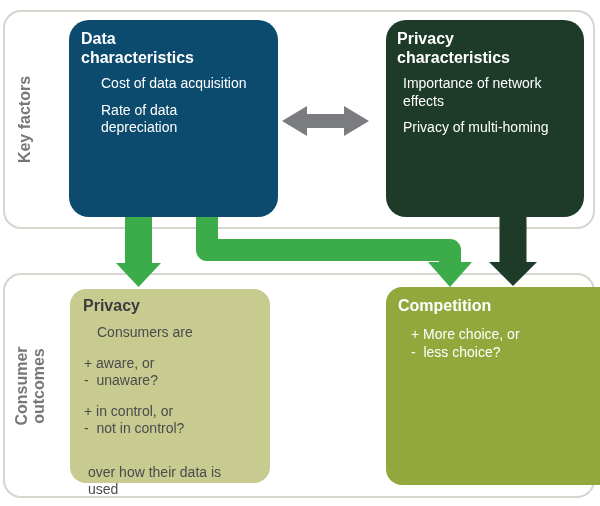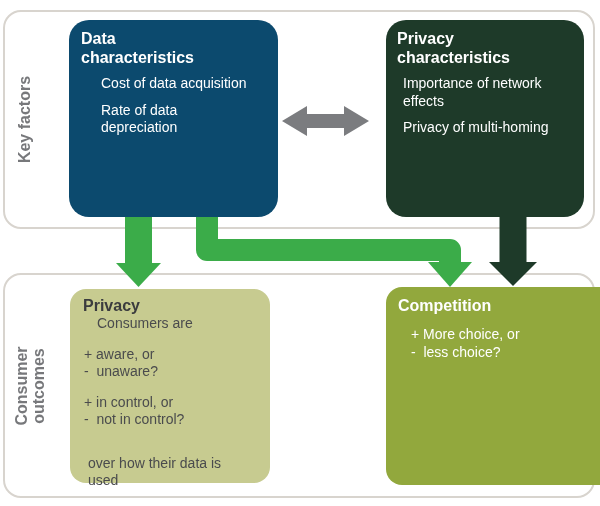--- a/index.html
+++ b/index.html
@@ -39,21 +39,21 @@
     border-radius:16px;padding:9px 8px 0 12px;color:#ffffff;
   }
   .box-title{
     font-size:16px;font-weight:bold;line-height:19px;white-space:pre-wrap;
   }
   .box-privacy .box-title{color:#3B3C3E;font-size:16px;}
   .item{font-size:14px;line-height:17.5px;white-space:pre-wrap;}
   .box-data .items{margin-left:20px;margin-top:8px;}
   .box-market .items{margin-left:6px;margin-top:8px;}
   .box-data .item,.box-market .item{margin-bottom:9px;}
-  .intro{margin-left:14px;}
+  .intro{margin-left:14px;margin-top:9px;}
   .pair{margin-top:13px;}
   .box-privacy .pair{margin-left:1px;}
   .box-competition .pair{margin-left:13px;margin-top:12px;}
   .box-competition .pair.first{margin-top:11px;}
   .outro{margin-left:5px;margin-top:26px;}
   .interlink-label{
     position:absolute;left:282px;top:78px;width:88px;text-align:center;
     font-size:15px;font-weight:bold;color:#6A6B6E;
   }
 </style>

